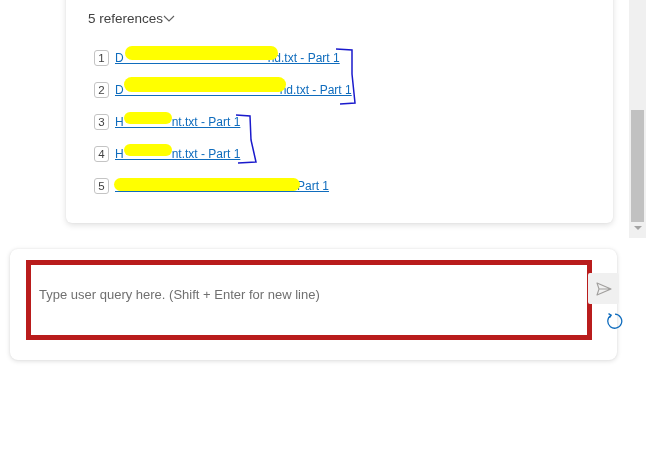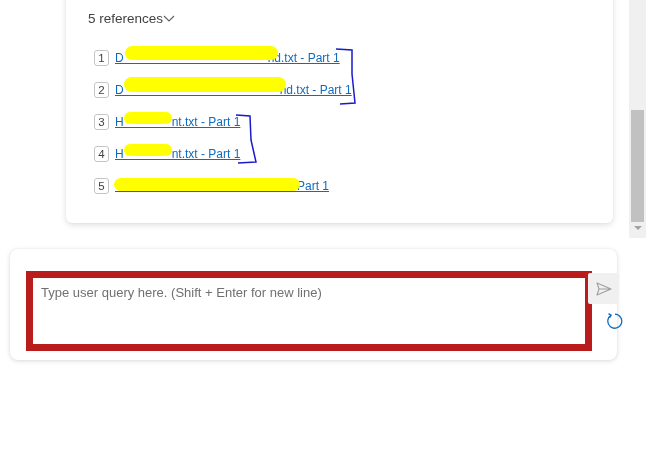--- a/index.html
+++ b/index.html
@@ -38,22 +38,22 @@
     .scroll-thumb { position:absolute; left:2px; top:110px; width:13px; height:112px; background:#c1c1c1; }
     .scroll-down {
       position:absolute; left:5px; top:226px; width:0; height:0;
       border-left:4px solid transparent; border-right:4px solid transparent; border-top:4px solid #a3a3a3;
     }
     .composer {
       position:absolute; left:10px; top:249px; width:607px; height:111px; background:#fff;
       border-radius:8px; box-shadow:0 1px 5px rgba(0,0,0,0.14), 0 0 2px rgba(0,0,0,0.06);
     }
     .query {
-      position:absolute; left:16px; top:22px; width:566px; height:80px; border:7px solid #b91c1c;
-      box-sizing:border-box; resize:none; padding:7px 8px; font-size:13px; color:#242424;
+      position:absolute; left:16px; top:11px; width:566px; height:80px; border:5px solid #b91c1c;
+      box-sizing:border-box; resize:none; padding:22px 8px; font-size:13px; color:#242424;
       font-family:"Liberation Sans", "DejaVu Sans", sans-serif; outline:none;
     }
     .query::placeholder { color:#707070; }
     .send-btn {
       position:absolute; left:588px; top:273px; width:31px; height:31px; background:#f0f0f0;
       border-radius:2px; display:flex; align-items:center; justify-content:center; cursor:pointer;
     }
     .refresh-btn {
       position:absolute; left:603px; top:310px; width:22px; height:22px; display:flex;
       align-items:center; justify-content:center; cursor:pointer;

